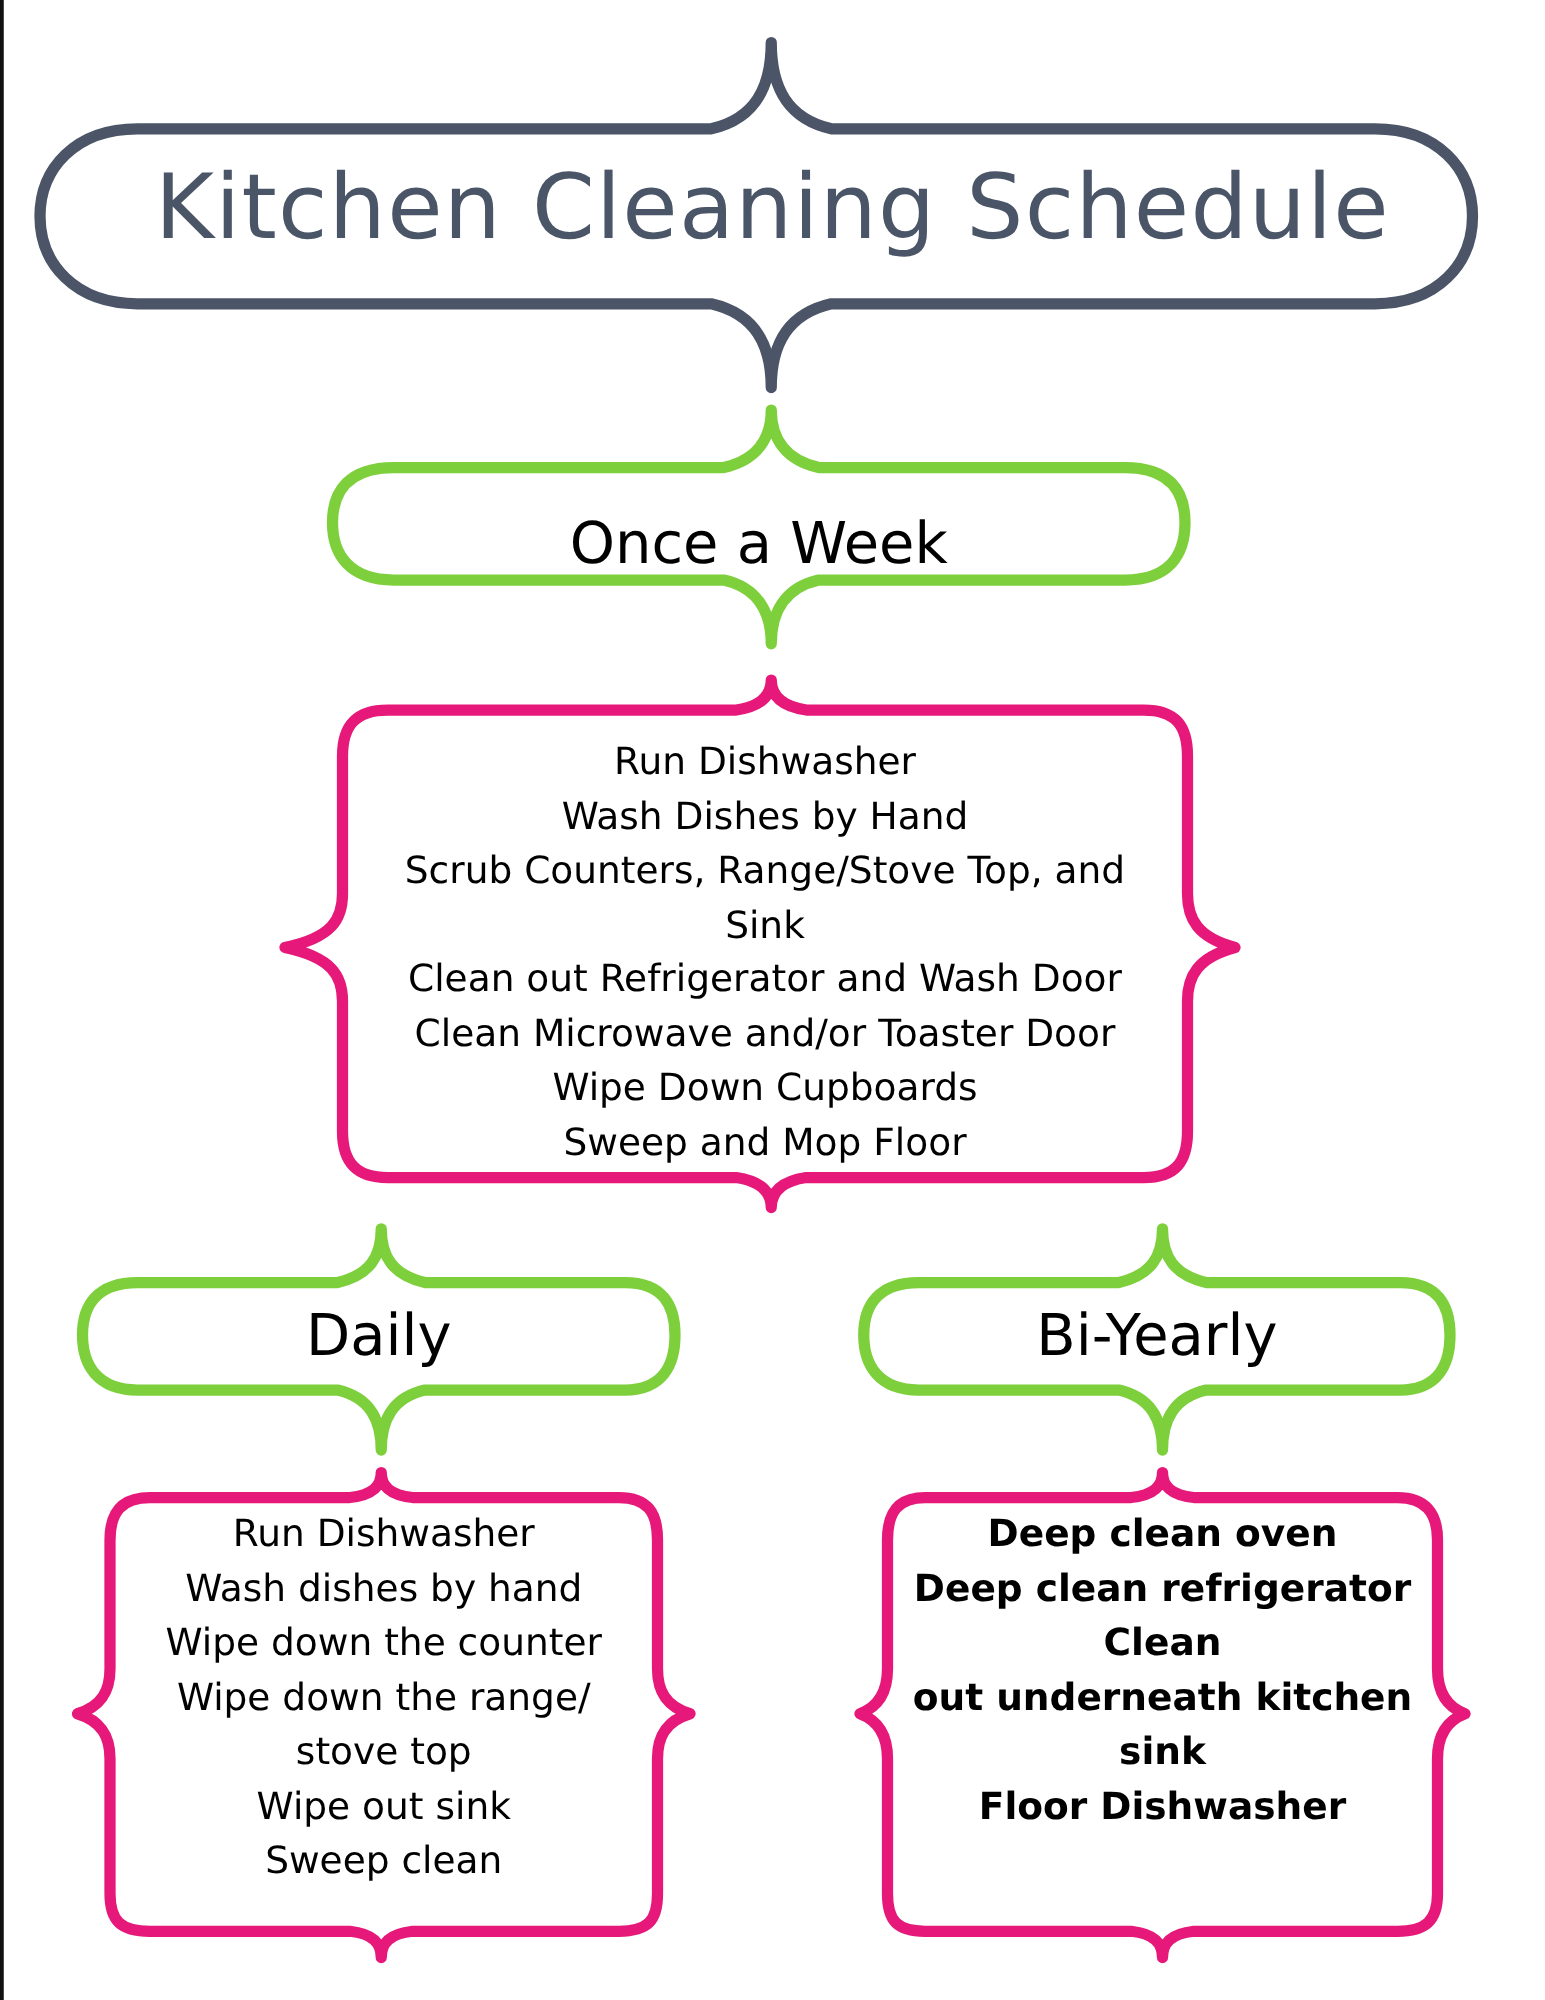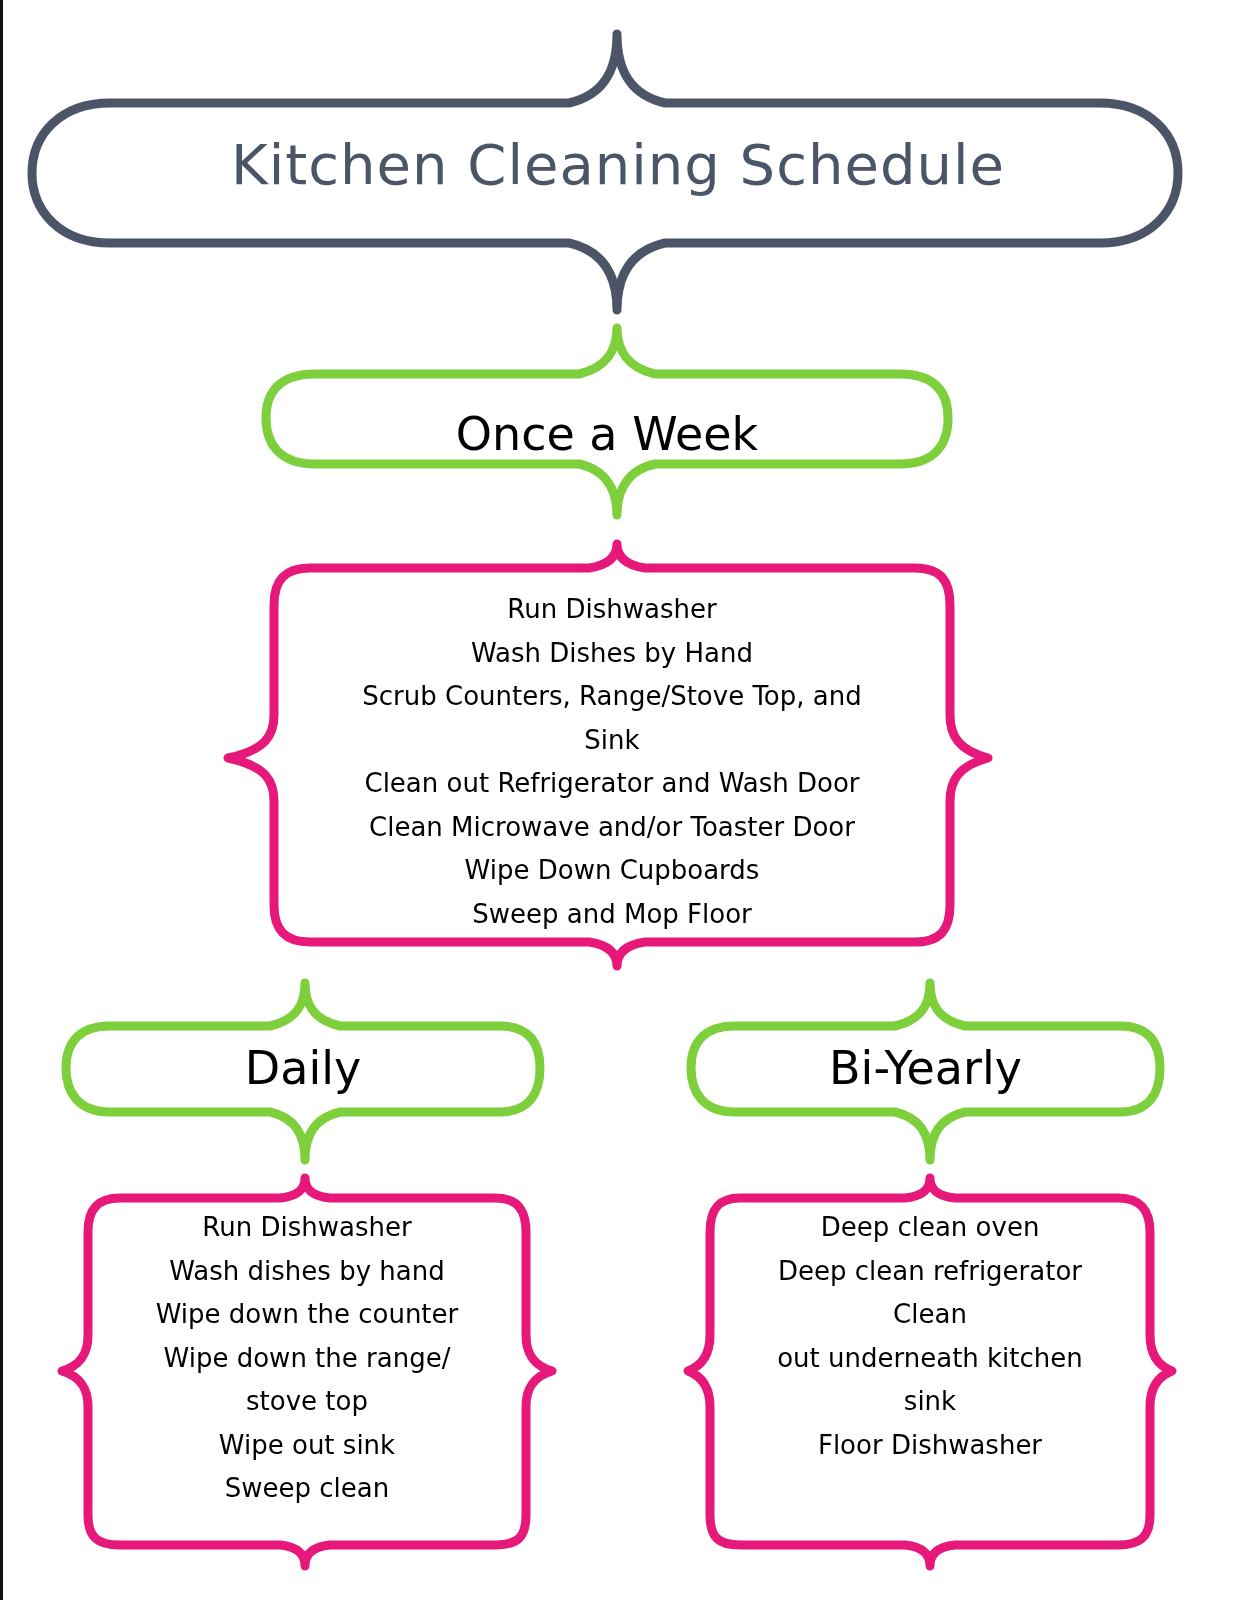--- a/index.html
+++ b/index.html
@@ -1,22 +1,22 @@
 <!DOCTYPE html>
 <html><head>
 <meta charset="utf-8">
 <style>
   html, body { margin: 0; padding: 0; background: #ffffff; }
   body { width: 1236px; height: 1600px; position: relative; overflow: hidden; font-family: "DejaVu Sans", sans-serif; }
   .left-rule { position: absolute; left: 0; top: 0; width: 3px; height: 1600px; background: #111; }
   svg.frames { position: absolute; left: 0; top: 0; }
   .txt { position: absolute; text-align: center; color: #000; }
-  .title { left: 60px; top: 120px; width: 1116px; font-size: 56px; color: #4a5568; letter-spacing: 1px; line-height: 90px; }
+  .title { left: 60px; top: 120px; width: 1116px; font-size: 72px; color: #4a5568; letter-spacing: 1px; line-height: 90px; }
   .hdr { font-size: 46px; line-height: 60px; }
-  .list { font-size: 26px; line-height: 43.5px; }
+  .list { font-size: 30px; line-height: 43.5px; }
   .list div { white-space: pre; }
 </style>
 </head>
 <body>
 
 <div class="left-rule"></div>
 
 <svg class="frames" width="1236" height="1600" viewBox="0 0 1236 1600">
 
   <g fill="none" stroke="#4b5567" stroke-width="9" stroke-linecap="round" stroke-linejoin="round">
@@ -70,20 +70,20 @@
 <div class="txt list" style="left:88px; top:1206px; width:438px;">
   <div>Run Dishwasher</div>
   <div>Wash dishes by hand</div>
   <div>Wipe down the counter</div>
   <div>Wipe down the range/</div>
   <div>stove top</div>
   <div>Wipe out sink</div>
   <div>Sweep clean</div>
 </div>
 
-<div class="txt list" style="left:710px; top:1206px; width:440px;">
+<div class="txt list" style="left:710px; top:1206px; width:440px;font-weight:bold;">
   <div>Deep clean oven</div>
   <div>Deep clean refrigerator</div>
   <div>Clean</div>
   <div>out underneath kitchen</div>
   <div>sink</div>
   <div>Floor Dishwasher</div>
 </div>
 
 </body></html>

